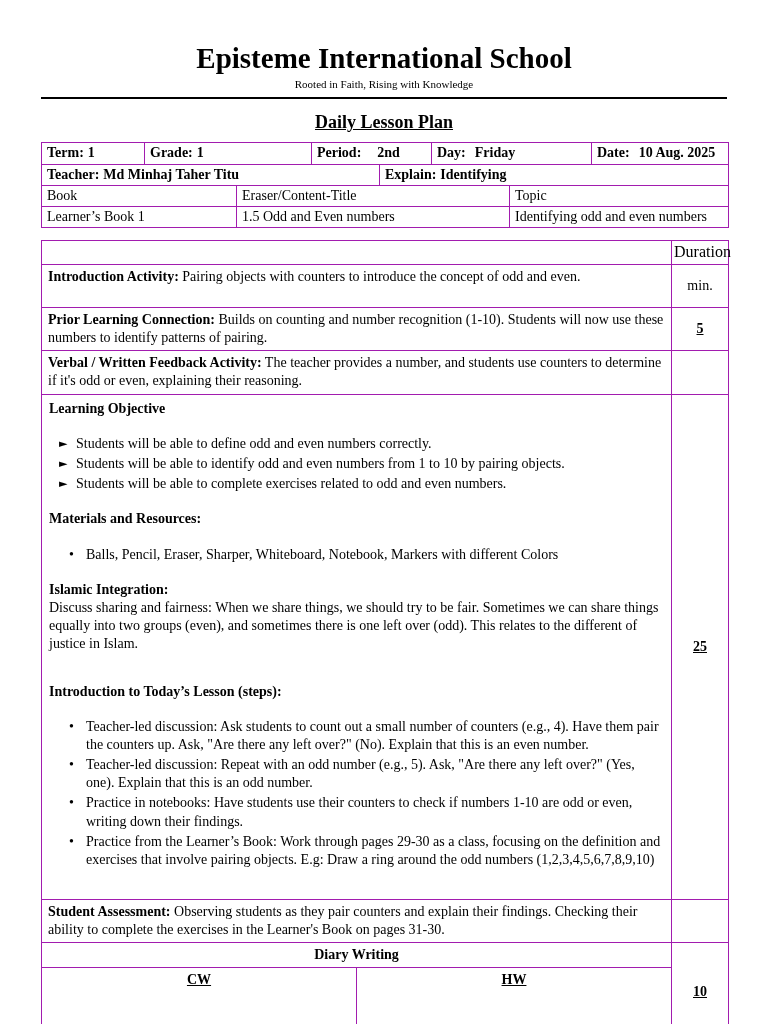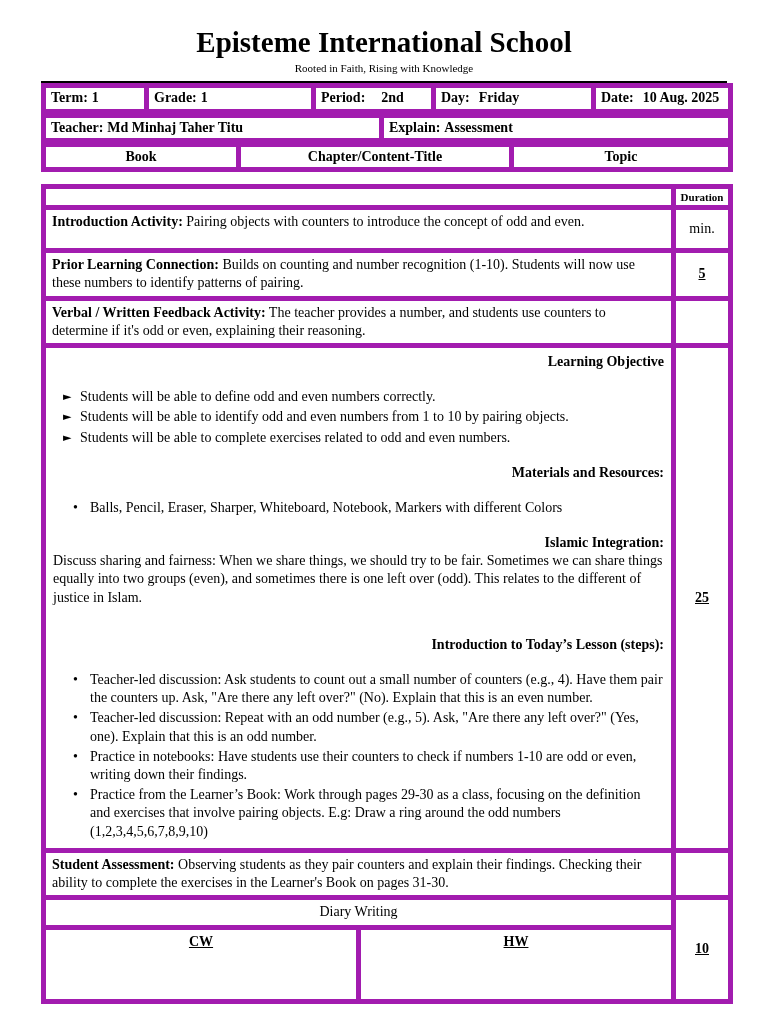--- a/index.html
+++ b/index.html
@@ -4,87 +4,88 @@
 <style>
   * { margin:0; padding:0; box-sizing:border-box; }
   html,body { background:#ffffff; }
   body {
     width:768px; height:1024px; overflow:hidden;
     font-family:"Liberation Serif", serif; color:#000;
   }
   .page { padding:26px 41px 0 41px; }
 
   
-  .school-name { text-align:center; font-size:29px; font-weight:bold; line-height:1.15; }
+  .school-name { text-align:center; font-size:29px; font-weight:bold; line-height:1.15;margin-top:16px; }
   .motto { text-align:center; font-size:11px; margin-top:3px; }
   .header-rule { border:none; border-top:2.5px solid #000; margin-top:7px; }
   .doc-title { text-align:center; font-size:18px; font-weight:bold; text-decoration:underline; margin:13px 0 9px 0; }
 
   
   table { border-collapse:collapse; table-layout:fixed; width:687px; }
-  td { border:5px solid #a21caf; font-size:14px; padding:1px 5px; vertical-align:top; line-height:1.3; }
+  td { border:1px solid #a21caf; font-size:14px; padding:1px 5px; vertical-align:top; line-height:1.3; }
   .stack { margin-top:-1px; }
 
   
   .info td { height:20px; white-space:nowrap; overflow:hidden; }
   .info .b, b { font-weight:bold; }
   .v { margin-left:4px; }
   .v-wide { margin-left:16px; }
   .v-mid { margin-left:9px; }
-  .hdr { font-weight:bold; text-align:center; }
+  .hdr { font-weight:normal; text-align:left; }
 
   
   .main { margin-top:12px; }
   .main td { padding:3px 6px; }
   td.dur { text-align:center; vertical-align:middle; padding:1px 2px; }
-  .durhead { font-weight:bold; font-size:11px; }
+  .durhead { font-weight:normal; font-size:16px; }
   .dur-min { font-weight:normal; }
   .dur-num { font-weight:bold; text-decoration:underline; }
   .dur-10 { vertical-align:top; padding-top:15px; }
 
   tr.r-durhead td { height:19px; }
   tr.r-intro td { height:43px; }
   tr.r-prior td { height:40px; }
   tr.r-verbal td { height:38px; }
   tr.r-objective td.cell-obj { height:505px; padding:5px 7px; }
   tr.r-assess td { height:41px; }
   tr.r-diary td { height:22px; }
   tr.r-cwhw td { height:74px; }
 
   
-  p.b { font-weight:bold; margin:0 0 17px 0;text-align:right; }
+  p.b { font-weight:bold; margin:0 0 17px 0; }
   p.b.nm { margin-bottom:0; }
   .para { margin:0 0 29px 0; }
   .list { margin:0 0 17px 0; }
   .list.last { margin-bottom:0; }
   .list .li { display:flex; align-items:flex-start; }
   .list .li + .li { margin-top:2px; }
   .arrow-list { padding-left:10px; }
   .dot-list { padding-left:20px; }
   .mk { flex:0 0 17px; width:17px; }
   .mk.arrow { font-family:"DejaVu Sans", sans-serif; font-size:11px; line-height:18px; }
   .mk.dot { font-size:14px; }
   .lt { flex:1 1 auto; }
 
   
-  .diary-head { text-align:center; font-weight:normal; }
+  .diary-head { text-align:center; font-weight:bold; }
   .cw-cell, .hw-cell { text-align:center; vertical-align:top; padding-top:7px; }
   .cwhw { font-weight:bold; text-decoration:underline; }
 </style>
 </head>
 <body>
 
 <div class="page">
 
   <header>
     <h1 class="school-name">Episteme International School</h1>
     <div class="motto">Rooted in Faith, Rising with Knowledge</div>
     <div class="header-rule"></div>
   </header>
 
+  <h2 class="doc-title">Daily Lesson Plan</h2>
 
   <table class="info">
     <colgroup>
         <col style="width:103px">
         <col style="width:167px">
         <col style="width:120px">
         <col style="width:160px">
         <col style="width:137px">
       </colgroup>
     <tbody>
@@ -99,36 +100,41 @@
     </table>
 
   <table class="info stack">
     <colgroup>
         <col style="width:338px">
         <col style="width:349px">
       </colgroup>
     <tbody>
         <tr>
       <td><b>Teacher:</b><b class="v">Md Minhaj Taher Titu</b></td>
-      <td><b>Explain:</b><b class="v">Assessment</b></td>
+      <td><b>Explain:</b><b class="v">Identifying</b></td>
     </tr>
   </tbody>
     </table>
 
   <table class="info stack">
     <colgroup>
         <col style="width:195px">
         <col style="width:273px">
         <col style="width:219px">
       </colgroup>
     <tbody>
         <tr>
       <td class="hdr">Book</td>
-      <td class="hdr">Chapter/Content-Title</td>
+      <td class="hdr">Eraser/Content-Title</td>
       <td class="hdr">Topic</td>
+    </tr>
+    <tr>
+      <td>Learner’s Book 1</td>
+      <td>1.5 Odd and Even numbers</td>
+      <td>Identifying odd and even numbers</td>
     </tr>
   </tbody>
     </table>
 
   <table class="main">
     <colgroup>
         <col style="width:315px">
         <col style="width:315px">
         <col style="width:57px">
       </colgroup>

